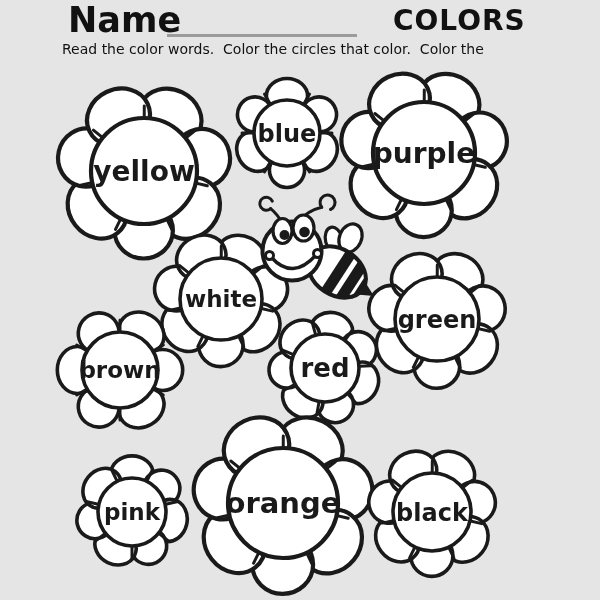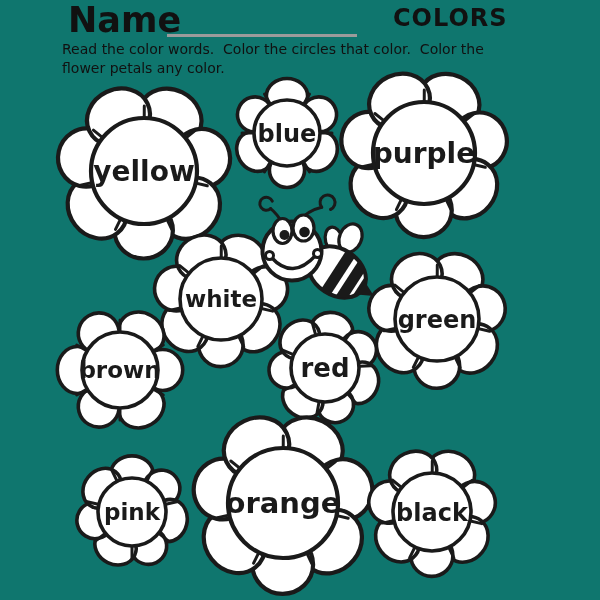--- a/index.html
+++ b/index.html
@@ -5,35 +5,35 @@
   html, body {
     margin: 0; padding: 0;
     width: 600px; height: 600px;
     background: #ffffff;
     font-family: "DejaVu Sans", sans-serif;
     overflow: hidden;
   }
   .page {
     position: relative;
     width: 600px; height: 600px;
-    background: #0f766e;
+    background: #e5e5e5;
   }
   .hdr-name {
     position: absolute; left: 68px; top: 0px;
     font-size: 35px; font-weight: bold; color: #111;
     letter-spacing: 0px;
   }
   .name-line {
     position: absolute; left: 167px; top: 34px;
     width: 190px; height: 0;
     border-bottom: 3px solid #9b9b9b;
   }
   .hdr-title {
     position: absolute; left: 393px; top: 4px;
-    font-size: 24px; font-weight: bold; color: #111;
+    font-size: 28px; font-weight: bold; color: #111;
     letter-spacing: 1px;
   }
   .instructions {
     position: absolute; left: 62px; top: 40px;
     width: 490px;
     font-size: 14px; font-weight: normal; color: #111;
     line-height: 18.5px;
     white-space: pre-wrap;
   }
   .canvas-wrap {
@@ -44,21 +44,21 @@
 </style>
 </head>
 <body>
 
 <div class="page">
 
   <div class="hdr-name">Name</div>
   <div class="name-line"></div>
   <div class="hdr-title">COLORS</div>
 
-  <div class="instructions"><span>Read the color words.  Color the circles that color.  Color the</span><br><span>flower petals any color.</span></div>
+  <div class="instructions"><span>Read the color words.  Color the circles that color.  Color the</span><br></div>
 
   <div class="canvas-wrap">
     <svg id="flowers-svg" width="600" height="600" viewBox="0 0 600 600" xmlns="http://www.w3.org/2000/svg">
 
       <defs>
         <clipPath id="beeBodyClip">
           <ellipse cx="337" cy="272" rx="31" ry="23" transform="rotate(33 337 272)"></ellipse>
         </clipPath>
       </defs>
 

